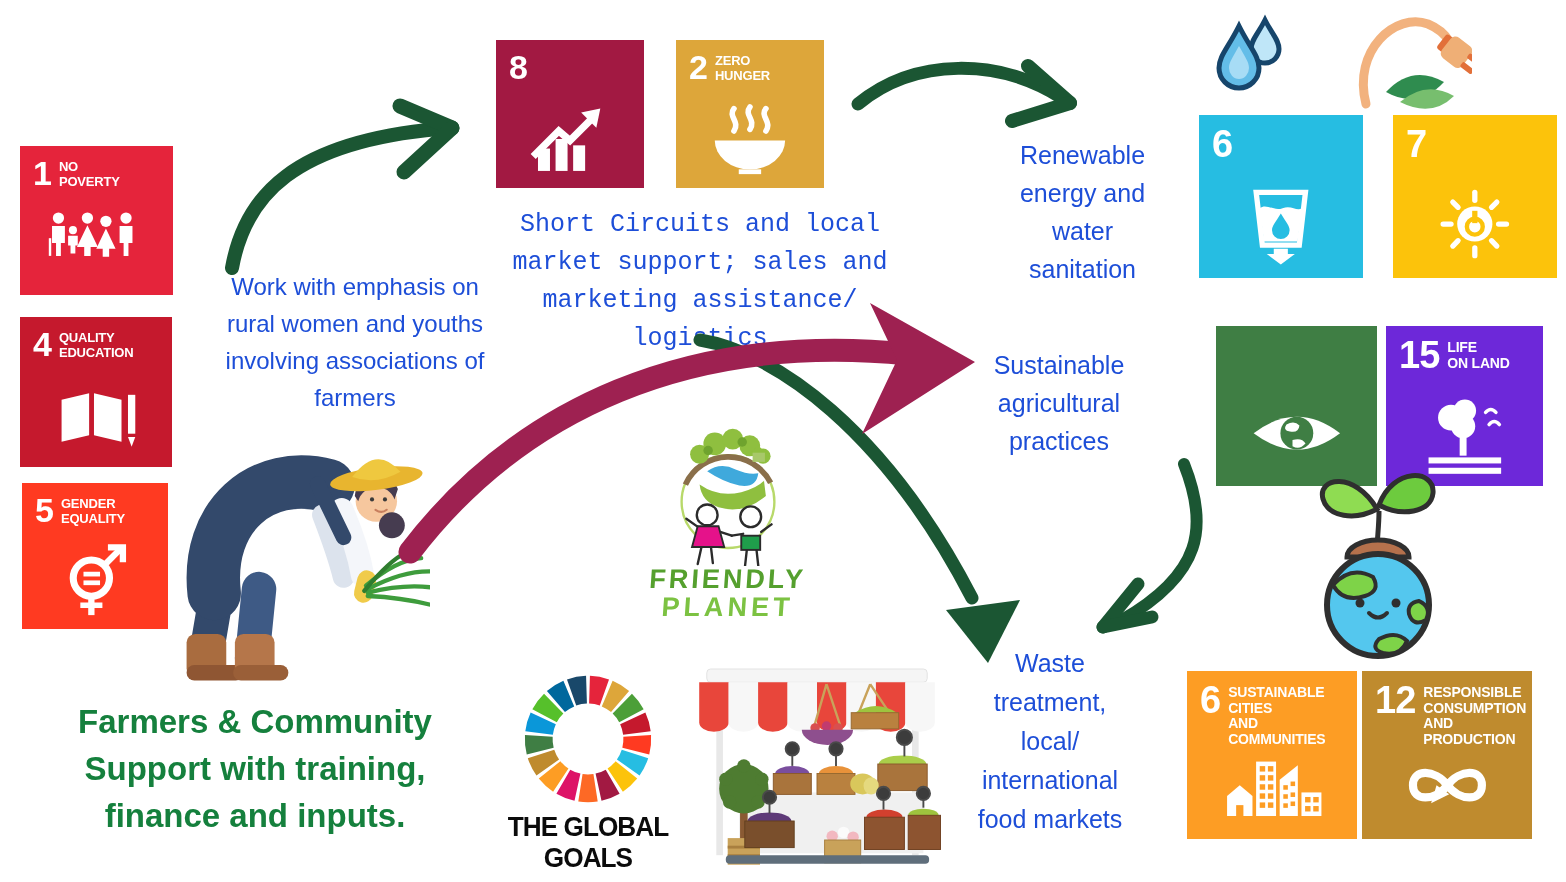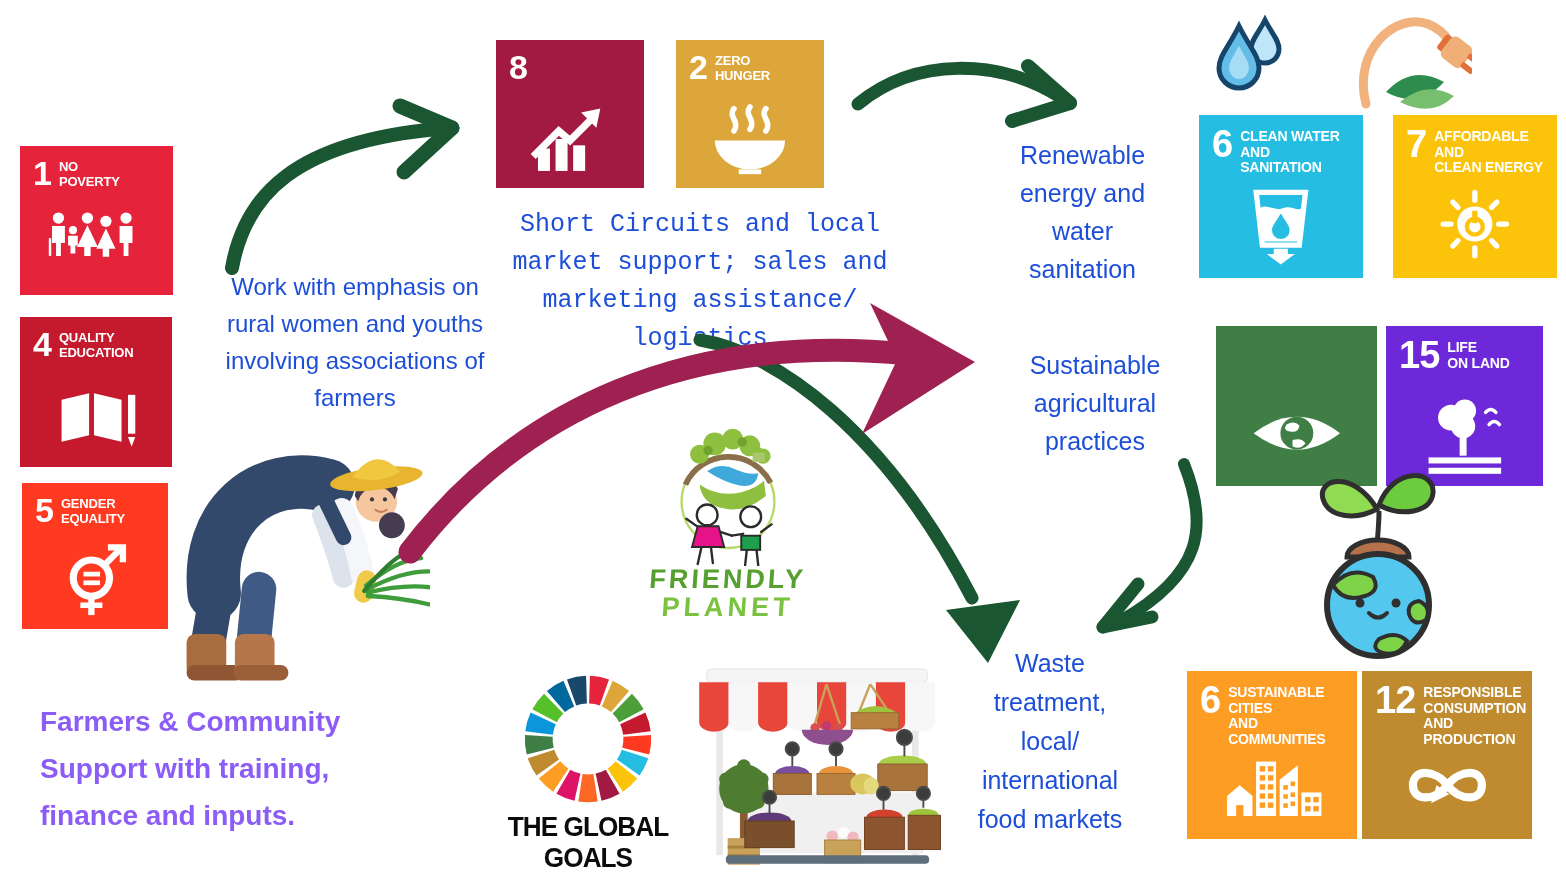--- a/index.html
+++ b/index.html
@@ -16,22 +16,22 @@
   .sdg-icon{position:absolute;left:0;right:0;top:37%;bottom:3%;display:flex;align-items:center;justify-content:center;}
   .sdg-icon svg{height:90%;max-width:88%;}
   .big .sdg-num{font-size:38px;}
   .big .sdg-title{font-size:14px;}
   
   .note{
     position:absolute;color:#1d4ed8;text-align:center;white-space:pre-line;
     font-size:25px;line-height:38px;
   }
   .headline{
-    position:absolute;color:#8b5cf6;white-space:pre-line;
-    font-size:28px;line-height:47px;font-weight:bold;
+    position:absolute;color:#15803d;text-align:center;white-space:pre-line;
+    font-size:33px;line-height:47px;font-weight:bold;
   }
   
   .gg{position:absolute;text-align:center;}
   .gg svg{display:block;margin:0 auto;}
   .gg-label{font-size:27px;font-weight:bold;color:#0b0b0b;letter-spacing:-1px;margin-top:6px;transform:scaleX(0.97);}
   
   .fp{position:absolute;text-align:center;}
   .fp-line1{font-size:27px;font-weight:bold;color:#55a02e;letter-spacing:3px;line-height:1.0;transform:skewX(-4deg);}
   .fp-line2{font-size:27px;font-weight:bold;color:#7cc242;letter-spacing:4px;line-height:1.1;transform:skewX(-4deg);}
   svg{display:block;}
@@ -137,38 +137,34 @@
           <path d="M60 10 c-8 10 8 16 0 28"></path>
           <path d="M80 12 c-8 10 8 16 0 28"></path>
       </g>
     </svg>
   </div>
 </div>
 
 <div class="sdg big" style="left: 1199px; top: 115px; width: 164px; height: 163px; background: rgb(38, 189, 226); --tile-color: #26BDE2;">
   <div class="sdg-head">
     <span class="sdg-num">6</span>
-    <span class="sdg-title">CLEAN WATER
-AND SANITATION</span>
   </div>
   <div class="sdg-icon">
     <svg viewBox="0 0 120 100">
       <path d="M32 14 H88 L81 74 H39 Z" stroke="#fff" stroke-width="6" fill="none"></path>
       <path fill="#fff" d="M36 32 c8 -6 16 4 26 0 c10 -4 16 4 22 0 L79 70 H41 Z"></path>
       <path fill="var(--tile-color)" d="M60 38 c-6 10 -10 14 -10 19 a10 10 0 0 0 20 0 c0 -5 -4 -9 -10 -19 z"></path>
       <path fill="#fff" d="M52 78 h16 v6 h8 l-16 12 -16 -12 h8 z"></path>
     </svg>
   </div>
 </div>
 
 <div class="sdg big" style="left: 1393px; top: 115px; width: 164px; height: 163px; background: rgb(252, 195, 11); --tile-color: #FCC30B;">
   <div class="sdg-head">
     <span class="sdg-num">7</span>
-    <span class="sdg-title">AFFORDABLE AND
-CLEAN ENERGY</span>
   </div>
   <div class="sdg-icon">
     <svg viewBox="0 0 120 100">
       <circle cx="60" cy="50" r="20" fill="#fff"></circle>
       <circle cx="60" cy="53" r="9" fill="none" stroke="var(--tile-color)" stroke-width="5"></circle>
       <rect x="57" y="35" width="6" height="14" fill="var(--tile-color)"></rect>
       <g stroke="#fff" stroke-width="6" stroke-linecap="round">
         <path d="M60 14v9"></path>
           <path d="M60 77v9"></path>
           <path d="M24 50h9"></path>
@@ -277,21 +273,21 @@
 rural women and youths
 involving associations of
 farmers</div>
 <div class="note" style="left:500px;top:206px;width:400px;font-family:Liberation Mono, monospace;">Short Circuits and local
 market support; sales and
 marketing assistance/ logistics</div>
 <div class="note" style="left:990px;top:136px;width:185px;">Renewable
 energy and
 water
 sanitation</div>
-<div class="note" style="left:1000px;top:346px;width:190px;">Sustainable
+<div class="note" style="left:964px;top:346px;width:190px;">Sustainable
 agricultural
 practices</div>
 <div class="note" style="left:950px;top:644px;width:200px;line-height:39px;">Waste
 treatment,
 local/
 international
 food markets</div>
 <div class="headline" style="left:40px;top:698px;width:430px;">Farmers &amp; Community
 Support with training,
 finance and inputs.</div>

